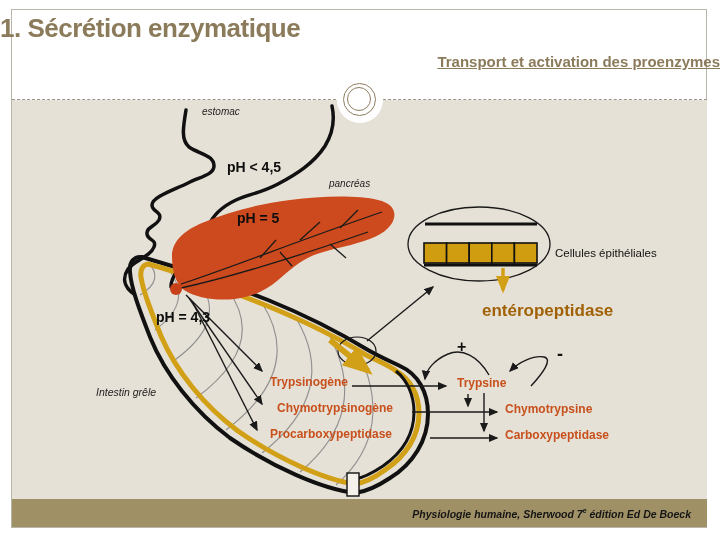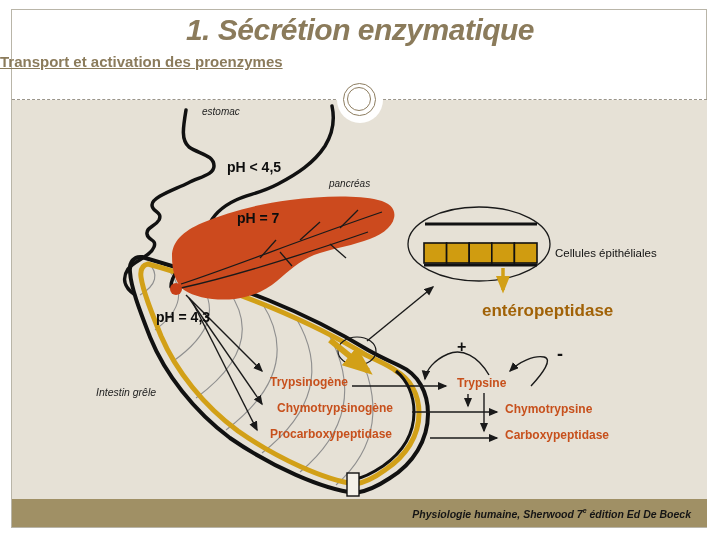--- a/index.html
+++ b/index.html
@@ -8,23 +8,23 @@
     background:#ffffff;font-family:"Liberation Sans",sans-serif;
   }
   .frame{position:absolute;left:11px;top:9px;width:696px;height:519px;
          border:1px solid #b9b5a8;box-sizing:border-box;background:#ffffff;}
   .content-bg{position:absolute;left:12px;top:100px;width:695px;height:399px;background:#e6e1d6;}
   .divider{position:absolute;left:12px;top:99px;width:695px;border-top:1px dashed #9a958a;}
   .footer-bar{position:absolute;left:12px;top:499px;width:695px;height:28px;background:#a09065;
               display:flex;align-items:center;justify-content:flex-end;padding-right:16px;box-sizing:border-box;}
   .footer-text{font-style:italic;font-weight:bold;font-size:10.5px;color:#151515;white-space:nowrap;}
   .footer-text sup{font-size:7px;}
-  .slide-title{position:absolute;left:0;right:0;top:13px;text-align:center;
-               font-size:30px;font-weight:bold;color:#8b7b5b;letter-spacing:-0.5px;font-style:italic;}
-  .slide-subtitle{position:absolute;left:0;right:0;top:53px;text-align:left;
+  .slide-title{position:absolute;left:0;right:0;top:13px;text-align:left;
+               font-size:26px;font-weight:bold;color:#8b7b5b;letter-spacing:-0.5px;}
+  .slide-subtitle{position:absolute;left:0;right:0;top:53px;text-align:right;
                   font-size:15px;font-weight:bold;color:#8b7b5b;text-decoration:underline;}
   .ornament-halo{position:absolute;left:337px;top:77px;width:46px;height:46px;border-radius:50%;background:#ffffff;}
   .ornament-ring-outer{position:absolute;left:6px;top:6px;width:31px;height:31px;border-radius:50%;
                        border:1.6px solid #8d7d60;}
   .ornament-ring-inner{position:absolute;left:3px;top:3px;width:22px;height:22px;border-radius:50%;
                        border:1.4px solid #8d7d60;}
   svg.diagram{position:absolute;left:0;top:0;pointer-events:none;}
   .lbl{position:absolute;white-space:nowrap;color:#111;}
   .it{font-style:italic;font-size:10px;color:#222;}
   .ph{font-weight:bold;font-size:14px;color:#0d0d0d;}
@@ -139,21 +139,21 @@
     <line x1="468" y1="394" x2="468" y2="406" marker-end="url(#ab)"></line>
     <line x1="484" y1="393" x2="484" y2="431" marker-end="url(#ab)"></line>
     <path d="M 489,375 C 478,356 462,348 448,354 C 434,360 426,370 425,379" marker-end="url(#ab)"></path>
     <path d="M 531,386 C 543,373 553,359 544,357 C 534,355 519,362 510,371" marker-end="url(#ab)"></path>
   </g>
 </svg>
 
 <div class="lbl it" style="left:202px;top:106px;">estomac</div>
 <div class="lbl ph" style="left:227px;top:159px;">pH &lt; 4,5</div>
 <div class="lbl it" style="left:329px;top:178px;">pancréas</div>
-<div class="lbl ph" style="left:237px;top:210px;">pH = 7</div>
+<div class="lbl ph" style="left:237px;top:210px;">pH = 5</div>
 <div class="lbl ph" style="left:156px;top:309px;">pH = 4,3</div>
 <div class="lbl it" style="left:96px;top:386px;font-size:10.5px;">Intestin grêle</div>
 <div class="lbl cellules" style="left:555px;top:247px;">Cellules épithéliales</div>
 <div class="lbl entero" style="left:482px;top:301px;">entéropeptidase</div>
 <div class="lbl sign" style="left:457px;top:338px;font-size:16px;">+</div>
 <div class="lbl sign" style="left:557px;top:344px;font-size:18px;">-</div>
 
 <div class="enz" style="left:270px;top:375px;">Trypsinogène</div>
 <div class="enz" style="left:277px;top:401px;">Chymotrypsinogène</div>
 <div class="enz" style="left:270px;top:427px;">Procarboxypeptidase</div>

